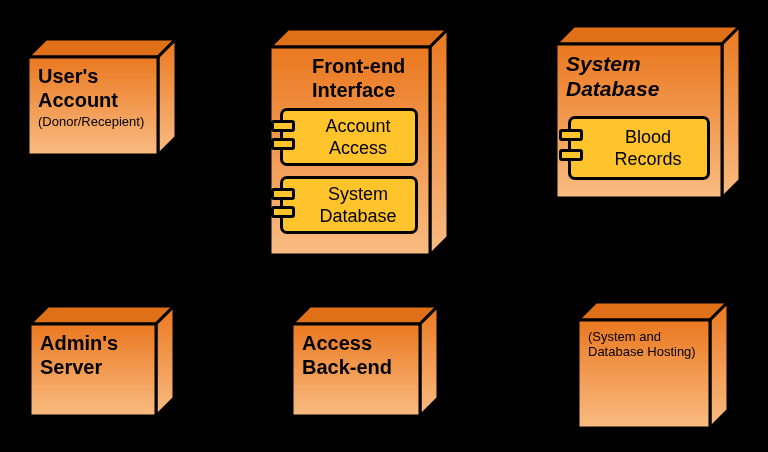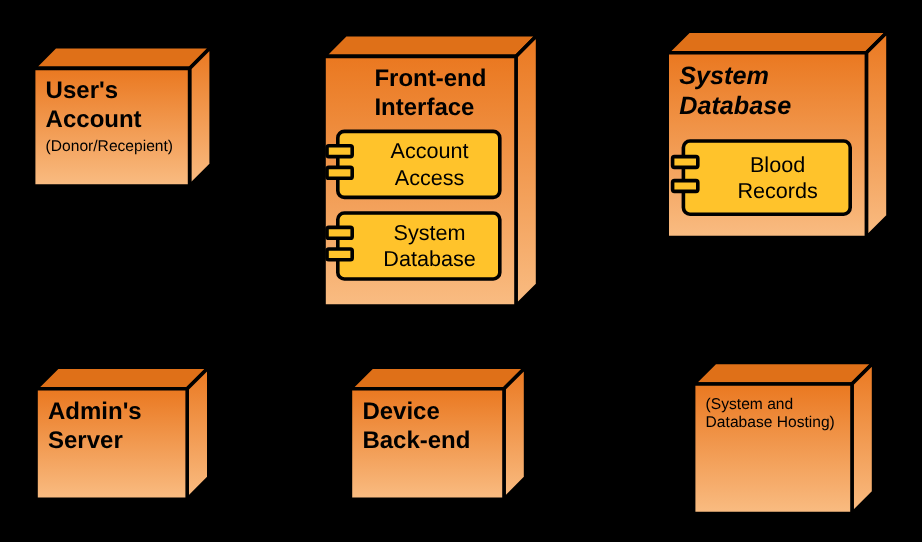--- a/index.html
+++ b/index.html
@@ -138,21 +138,21 @@
         <linearGradient id="n5f" x1="0" y1="0" x2="0" y2="1">
           <stop offset="0" stop-color="#EA7820"></stop>
             <stop offset="1" stop-color="#F9BC82"></stop>
         </linearGradient>
       </defs>
       <polygon points="0,18 18,0 146,0 128,18" fill="#DF7018" stroke="#000" stroke-width="3" stroke-linejoin="round"></polygon>
       <polygon points="128,18 146,0 146,92 128,110" fill="url(#n5f)" stroke="#000" stroke-width="3" stroke-linejoin="round"></polygon>
       <rect x="0" y="18" width="128" height="92" fill="url(#n5f)" stroke="#000" stroke-width="3" stroke-linejoin="round"></rect>
     </svg>
     <div class="content" style="width:128px; height:92px;">
-      <div class="title">Device Back-end</div>
+      <div class="title">Access Back-end</div>
     </div>
   </div>
 
   <div class="node" style="left:578px; top:302px; width:150px; height:126px;">
     <svg width="150" height="126" viewBox="0 0 150 126">
       <defs>
         <linearGradient id="n6f" x1="0" y1="0" x2="0" y2="1">
           <stop offset="0" stop-color="#EA7820"></stop>
             <stop offset="1" stop-color="#F9BC82"></stop>
         </linearGradient>

